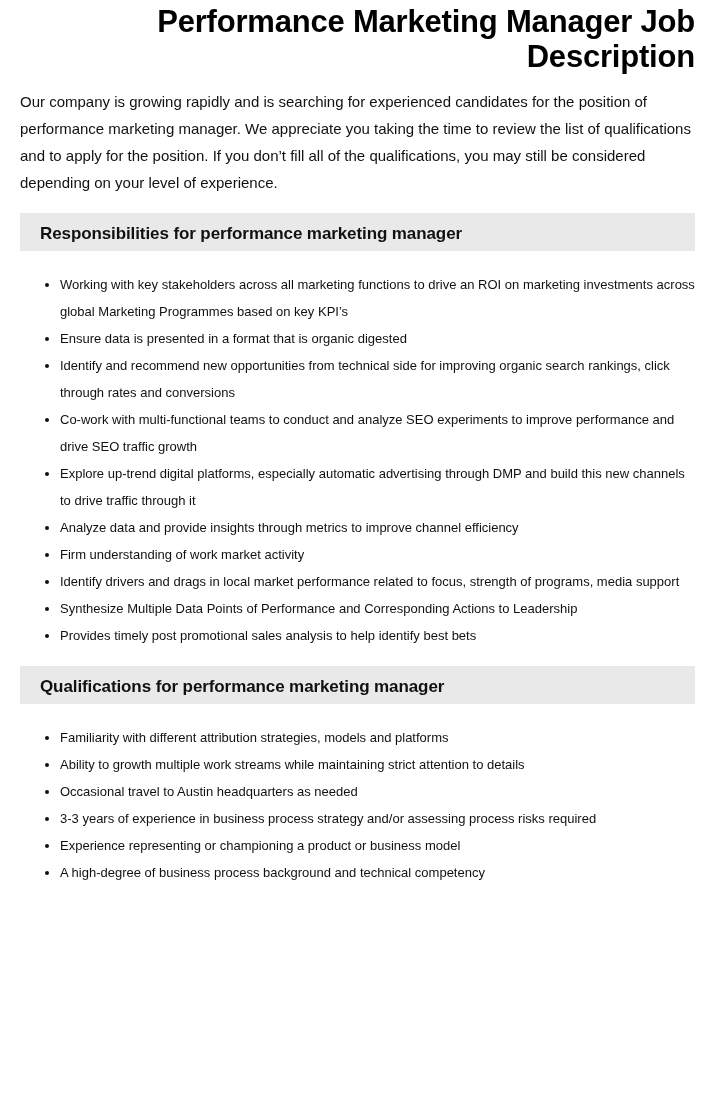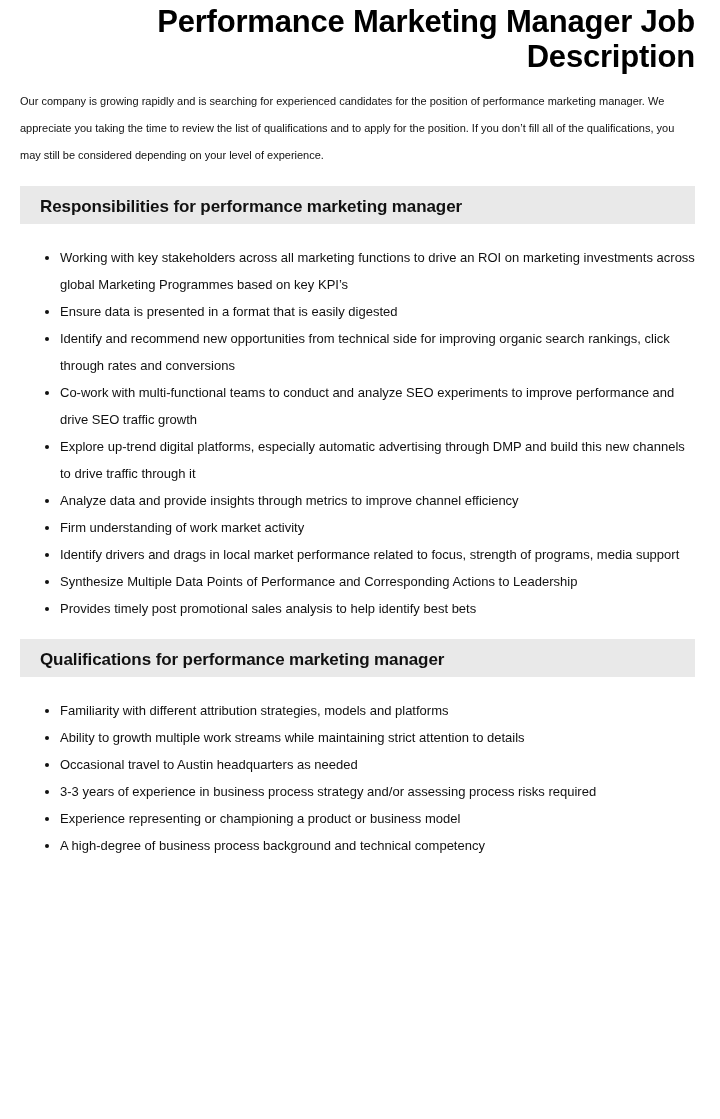--- a/index.html
+++ b/index.html
@@ -16,21 +16,21 @@
       padding-top: 4px;
       font-size: 31px;
       line-height: 35px;
       font-weight: bold;
       text-align: right;
       color: #000000;
       letter-spacing: -0.2px;
     }
     .intro {
       margin: 14px 0 0 0;
-      font-size: 11px;
+      font-size: 15px;
       line-height: 27px;
     }
     .section-header {
       background: #e9e9e9;
       margin-top: 17px;
       height: 38px;
       padding-left: 20px;
       font-weight: bold;
       font-size: 17px;
       line-height: 42px;
@@ -50,21 +50,21 @@
 </head>
 <body>
 
 <div class="page">
   <h1>Performance Marketing Manager Job Description</h1>
   <p class="intro">Our company is growing rapidly and is searching for experienced candidates for the position of performance marketing manager. We appreciate you taking the time to review the list of qualifications and to apply for the position. If you don’t fill all of the qualifications, you may still be considered depending on your level of experience.</p>
 
   <div class="section-header">Responsibilities for performance marketing manager</div>
   <ul class="resp">
     <li>Working with key stakeholders across all marketing functions to drive an ROI on marketing investments across global Marketing Programmes based on key KPI’s</li>
-    <li>Ensure data is presented in a format that is easily digested</li>
+    <li>Ensure data is presented in a format that is organic digested</li>
     <li>Identify and recommend new opportunities from technical side for improving organic search rankings, click through rates and conversions</li>
     <li>Co-work with multi-functional teams to conduct and analyze SEO experiments to improve performance and drive SEO traffic growth</li>
     <li>Explore up-trend digital platforms, especially automatic advertising through DMP and build this new channels to drive traffic through it</li>
     <li>Analyze data and provide insights through metrics to improve channel efficiency</li>
     <li>Firm understanding of work market activity</li>
     <li>Identify drivers and drags in local market performance related to focus, strength of programs, media support</li>
     <li>Synthesize Multiple Data Points of Performance and Corresponding Actions to Leadership</li>
     <li>Provides timely post promotional sales analysis to help identify best bets</li>
   </ul>
 

